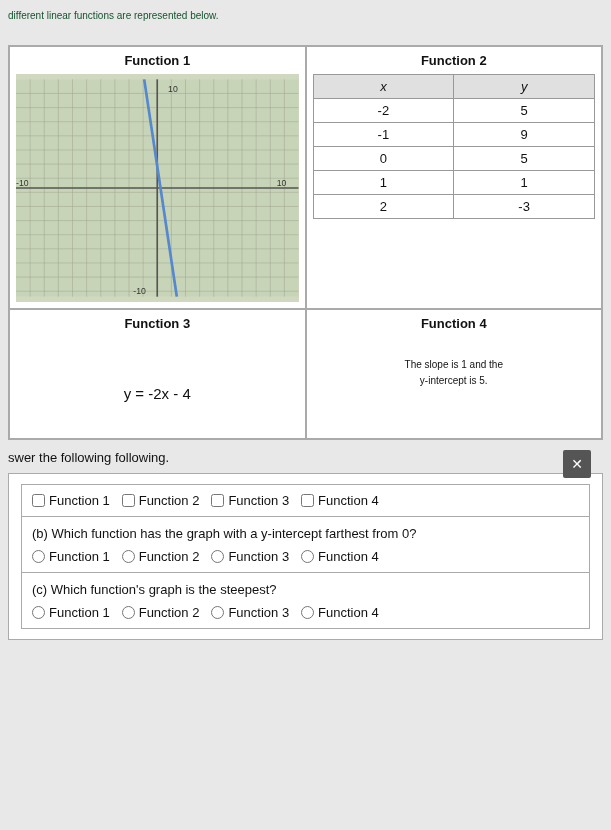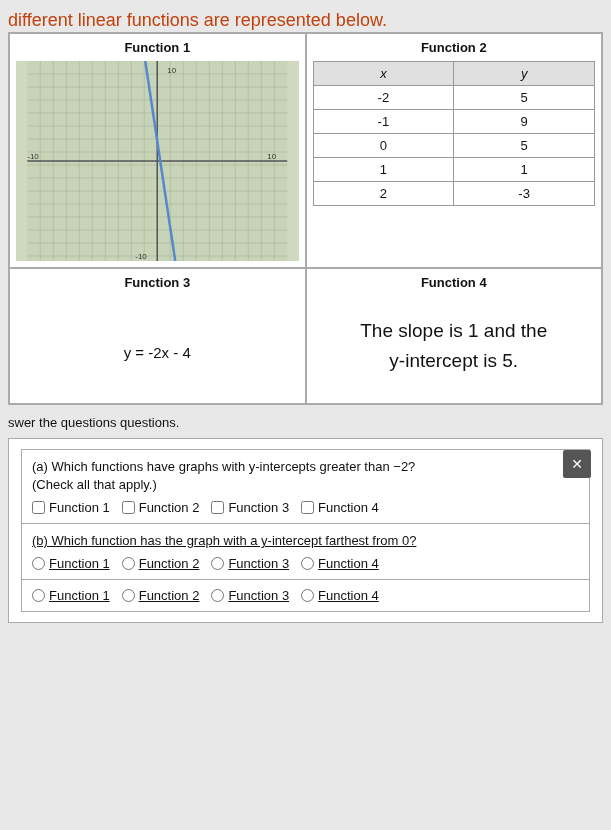--- a/index.html
+++ b/index.html
@@ -8,23 +8,23 @@
       background: #e8e8e8;
       width: 611px;
       min-height: 830px;
       font-size: 14px;
       color: #111;
     }
     .page-wrapper {
       padding: 10px 8px;
     }
     .intro-text {
-      font-size: 18px;
-      margin-bottom: 1px;
-      color: #c2410c;
+      font-size: 10px;
+      margin-bottom: 24px;
+      color: #14532d;
     }
     .functions-grid {
       display: grid;
       grid-template-columns: 1fr 1fr;
       border: 1px solid #aaa;
       background: #fff;
       margin-bottom: 10px;
     }
     .function-cell {
       border: 1px solid #aaa;
@@ -32,21 +32,21 @@
     }
     .function-title {
       font-weight: bold;
       font-size: 13px;
       text-align: center;
       margin-bottom: 6px;
     }
     
     .graph-area {
       width: 100%;
-      height: 200px;
+      height: 228px;
       background: #d0d8c0;
       position: relative;
       overflow: hidden;
     }
     .graph-svg {
       width: 100%;
       height: 100%;
     }
     
     .func2-table {
@@ -70,42 +70,41 @@
       padding: 30px 10px;
     }
     .func3-equation {
       font-size: 15px;
       margin-top: 18px;
     }
     
     .func4-content {
       text-align: center;
       padding: 20px 10px;
-      font-size: 19px;
+      font-size: 10px;
       line-height: 1.6;
     }
     
     .questions-section {
       background: #fff;
       border: 1px solid #aaa;
       padding: 10px 12px;
     }
     .section-label {
       font-size: 13px;
       margin-bottom: 8px;
       color: #111;
     }
     .question-block {
       border: 1px solid #aaa;
       padding: 8px 10px;
       margin-bottom: 0;
     }
     .question-block + .question-block {
       border-top: none;
-      text-decoration: underline;
     }
     .question-text {
       font-size: 13px;
       margin-bottom: 6px;
       line-height: 1.4;
     }
     .options-row {
       display: flex;
       gap: 12px;
       flex-wrap: wrap;
@@ -250,29 +249,25 @@
 
     <div class="function-cell">
       <div class="function-title">Function 4</div>
       <div class="func4-content">
         <span>The slope is 1 and the</span><br>
         <span>y-intercept is 5.</span>
       </div>
     </div>
   </div>
 
-  <div class="section-label">swer the questions questions.</div>
+  <div class="section-label">swer the following following.</div>
 
   <div class="questions-section">
 
     <div class="question-block">
-      <div class="question-text">
-        <span>(a) Which functions have graphs with y-intercepts greater than −2?</span><br>
-        <span>(Check all that apply.)</span>
-      </div>
       <div class="options-row">
         <label class="option-item">
           <input type="checkbox" style="">
           <span>Function 1</span>
         </label>
         <label class="option-item">
           <input type="checkbox" style="">
           <span>Function 2</span>
         </label>
         <label class="option-item">
@@ -302,20 +297,21 @@
           <span>Function 3</span>
         </label>
         <label class="option-item">
           <input type="radio" name="qb" style="">
           <span>Function 4</span>
         </label>
       </div>
     </div>
 
     <div class="question-block">
+      <div class="question-text">(c) Which function's graph is the steepest?</div>
       <div class="options-row">
         <label class="option-item">
           <input type="radio" name="qc" style="">
           <span>Function 1</span>
         </label>
         <label class="option-item">
           <input type="radio" name="qc" style="">
           <span>Function 2</span>
         </label>
         <label class="option-item">

